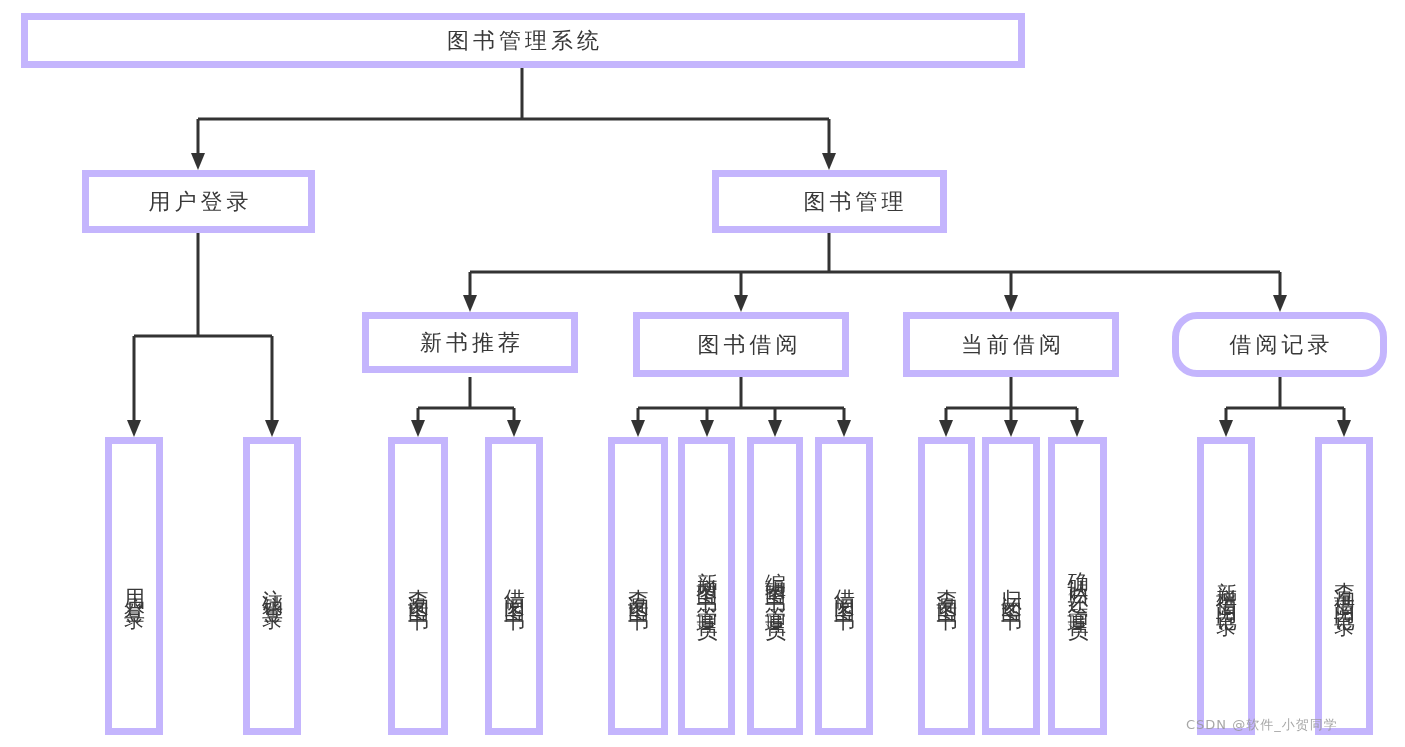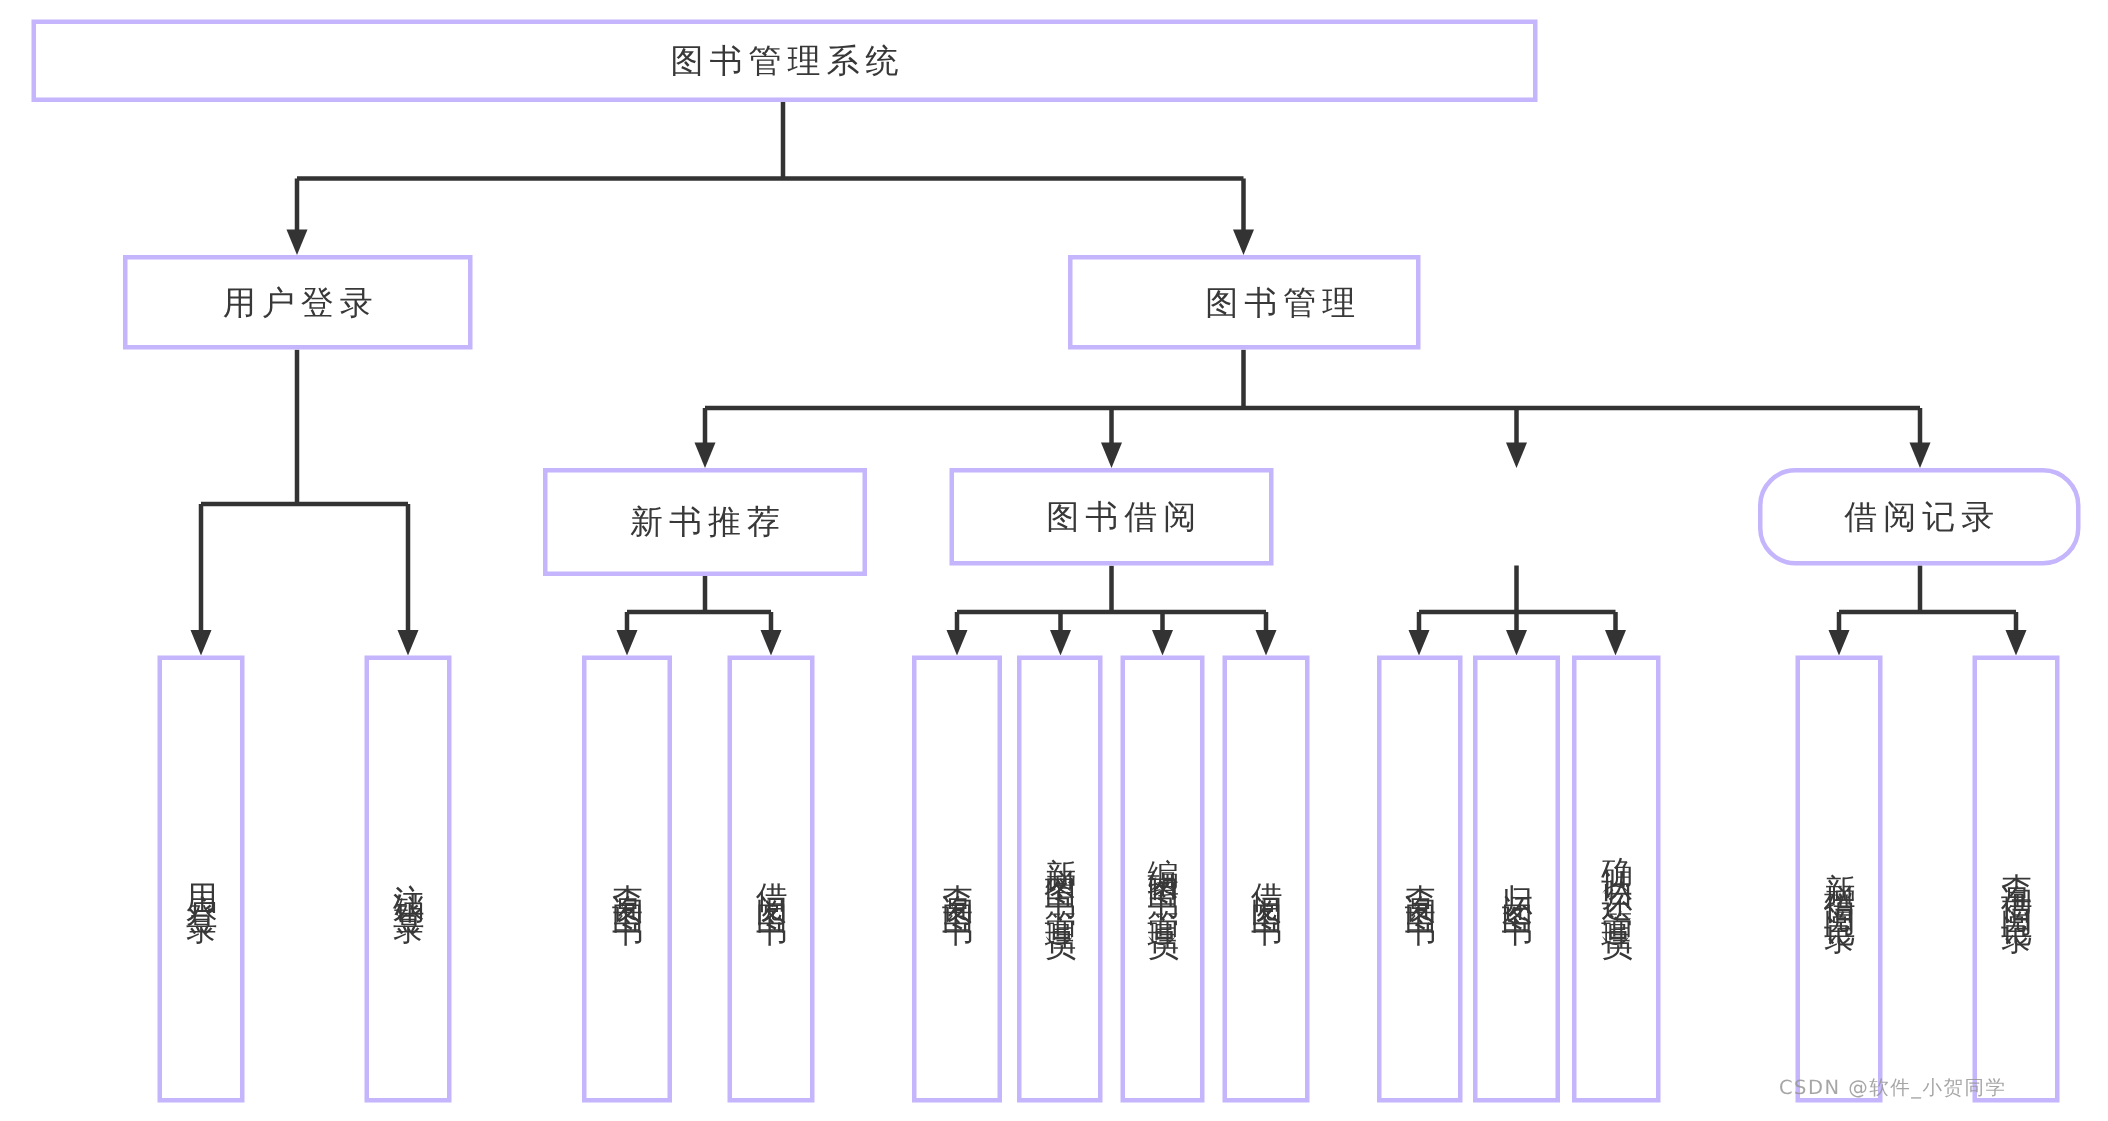--- a/index.html
+++ b/index.html
@@ -4,21 +4,21 @@
 <style>
   html,body { margin:0; padding:0; background:#fff; }
   .stage {
     position:relative; width:1405px; height:747px; background:#ffffff;
     font-family:"DejaVu Sans","Liberation Sans",sans-serif; color:#333;
     overflow:hidden;
   }
   .connectors { position:absolute; left:0; top:0; z-index:1; }
   .node {
     position:absolute; box-sizing:border-box; z-index:2;
-    border:3px solid #c4b5fd; background:#ffffff;
+    border:7px solid #c4b5fd; background:#ffffff;
     display:flex; align-items:center; justify-content:center;
     color:#383838;
   }
   .node.h { font-size:22px; letter-spacing:4px; text-indent:4px; white-space:nowrap; }
   .node.v {
     writing-mode:vertical-rl; text-orientation:mixed;
     font-size:21px; letter-spacing:7px; line-height:1;
   }
   .watermark {
     position:absolute; z-index:3; left:1186px; top:716px;
@@ -87,22 +87,23 @@
       <polygon points="1219,420 1233,420 1226,437"></polygon>
       <polygon points="1337,420 1351,420 1344,437"></polygon>
     </g>
   </svg>
 
   <div class="node h" style="left:21px; top:13px; width:1004px; height:55px;">图书管理系统</div>
 
   <div class="node h" style="left:82px; top:170px; width:233px; height:63px;">用户登录</div>
   <div class="node h" style="left:712px; top:170px; width:235px; height:63px;padding-left:48px;">图书管理</div>
 
-  <div class="node h" style="left:362px; top:312px; width:216px; height:72px;">新书推荐</div>
+  <div class="node h" style="left:362px; top:312px; width:216px; height:61px;">新书推荐</div>
   <div class="node h" style="left:633px; top:312px; width:216px; height:65px;padding-left:13px;">图书借阅</div>
+  <div class="node h" style="left:903px; top:312px; width:216px; height:65px;">当前借阅</div>
   <div class="node h" style="left:1172px; top:312px; width:215px; height:65px;border-radius:25px;">借阅记录</div>
 
   <div class="node v" style="left:105px; top:437px; width:58px; height:298px;">用户登录</div>
   <div class="node v" style="left:243px; top:437px; width:58px; height:298px;">注销登录</div>
 
   <div class="node v" style="left:388px; top:437px; width:60px; height:298px;">查询图书</div>
   <div class="node v" style="left:485px; top:437px; width:58px; height:298px;">借阅图书</div>
 
   <div class="node v" style="left:608px; top:437px; width:60px; height:298px;">查询图书</div>
   <div class="node v" style="left:678px; top:437px; width:57px; height:298px;">新增图书（管理员）</div>

